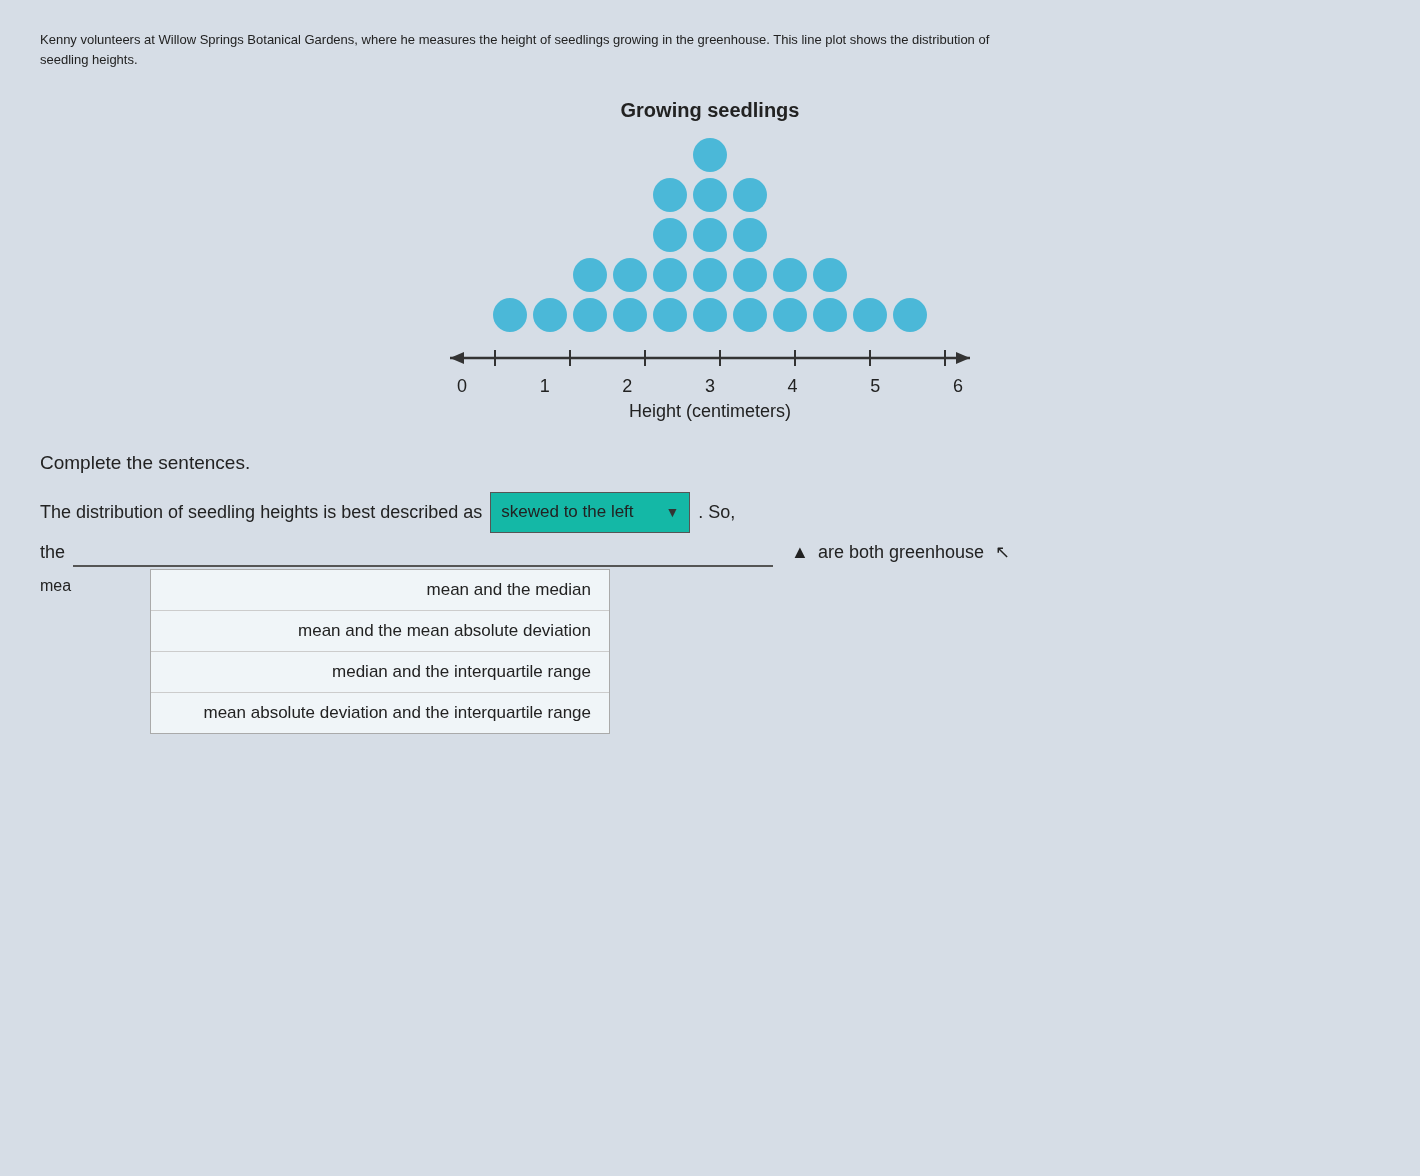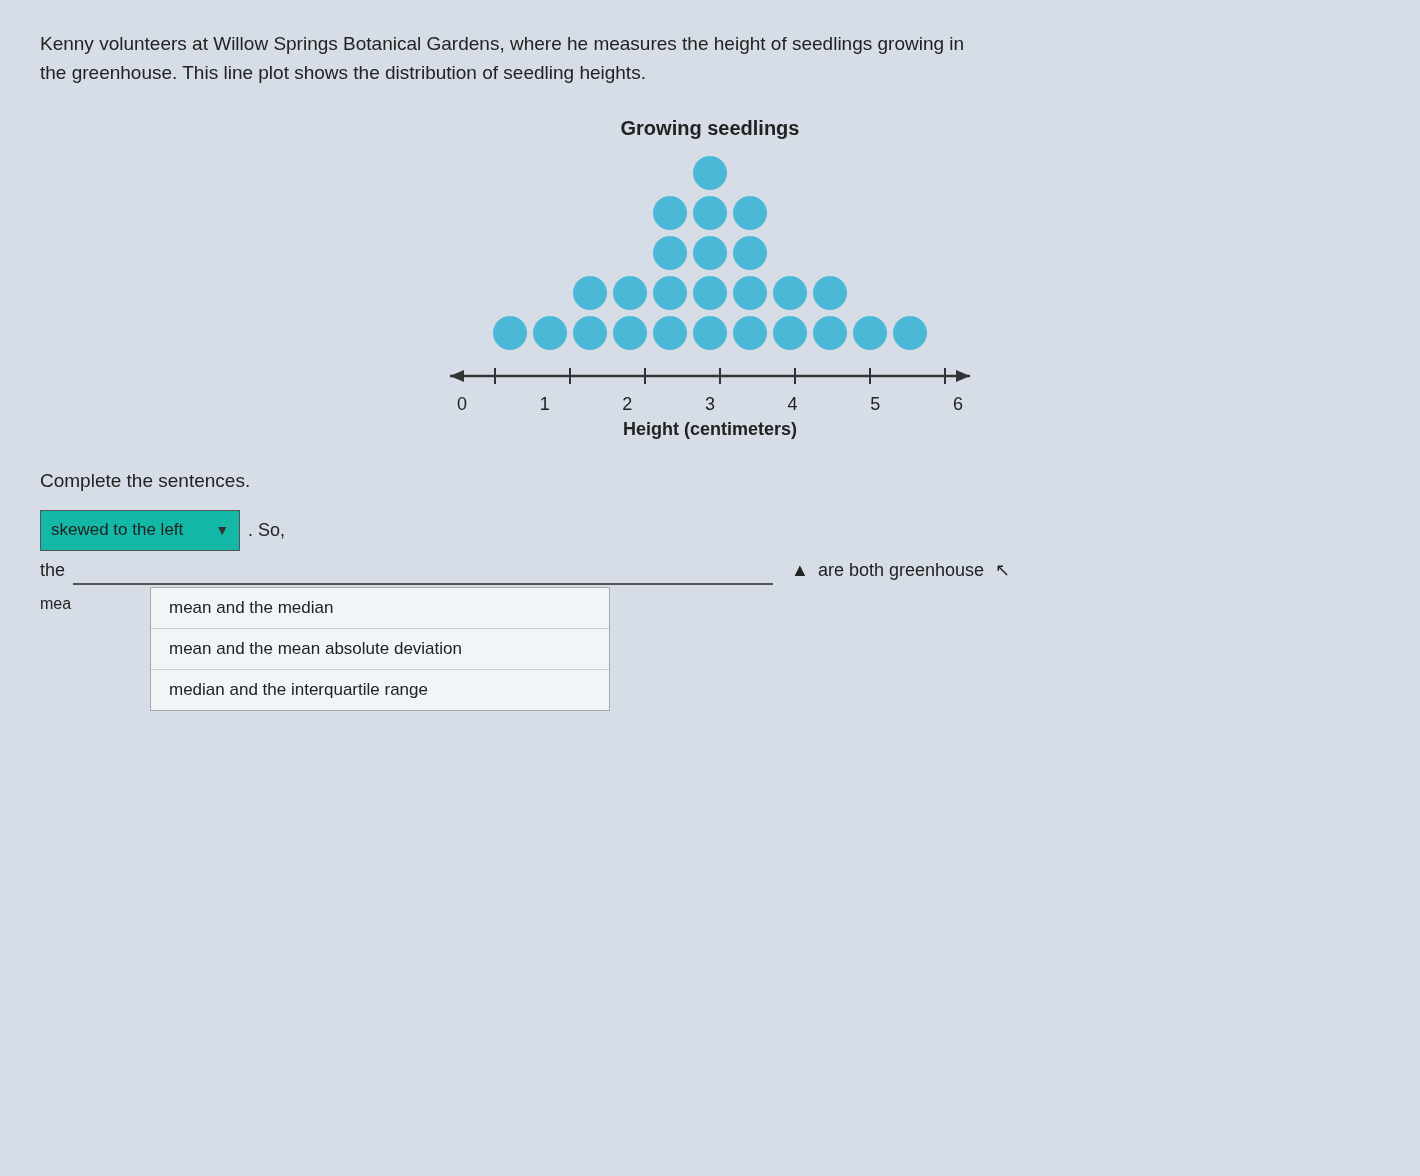--- a/index.html
+++ b/index.html
@@ -8,21 +8,21 @@
       background-color: #d6dde6;
       font-family: Arial, sans-serif;
       font-size: 18px;
       color: #222;
       padding: 30px 40px;
       width: 1420px;
       min-height: 1176px;
     }
 
     .question-text {
-      font-size: 19px;
+      font-size: 13px;
       line-height: 1.5;
       margin-bottom: 30px;
       max-width: 950px;
     }
 
     .chart-section {
       display: flex;
       flex-direction: column;
       align-items: center;
       margin-bottom: 30px;
@@ -86,21 +86,20 @@
 
     .axis-label {
       width: 40px;
       text-align: center;
     }
 
     .axis-title {
       text-align: center;
       font-size: 18px;
       margin-top: 4px;
-      font-weight: bold;
     }
 
     
     .complete-section {
       margin-top: 18px;
       font-size: 18px;
     }
 
     .complete-label {
       font-size: 19px;
@@ -205,20 +204,21 @@
 
     .mea-label {
       font-size: 16px;
       padding-top: 10px;
       margin-right: 0px;
       width: 50px;
     }
 
     .dropdown-list-container {
       flex: 1;
+      text-align: right;
     }
   </style>
 </head>
 <body>
 
 <p class="question-text">Kenny volunteers at Willow Springs Botanical Gardens, where he measures the height of seedlings growing in the greenhouse. This line plot shows the distribution of seedling heights.</p>
 
 <div class="chart-section">
   <div class="chart-title">Growing seedlings</div>
 
@@ -297,20 +297,21 @@
     </div>
 
     <div class="axis-title">Height (centimeters)</div>
   </div>
 </div>
 
 <div class="complete-section">
   <div class="complete-label">Complete the sentences.</div>
 
   <div class="sentence-row">
+    <span class="sentence-text">The distribution of seedling heights is best described as</span>
     <div class="dropdown-box">
       <span class="dropdown-value">skewed to the left</span>
       <span class="dropdown-arrow">▼</span>
     </div>
     <span class="sentence-text" style="margin-left: 8px;">. So,</span>
   </div>
 
   <div style="margin-top: 8px;">
     <div class="input-underline-container">
       <span class="the-label">the</span>
@@ -322,17 +323,18 @@
       </span>
     </div>
 
     <div class="mea-row">
       <span class="mea-label">mea</span>
       <div class="dropdown-list-container">
         <div class="dropdown-menu">
           <div class="dropdown-menu-item">mean and the median</div>
           <div class="dropdown-menu-item">mean and the mean absolute deviation</div>
           <div class="dropdown-menu-item">median and the interquartile range</div>
+          <div class="dropdown-menu-item">mean absolute deviation and the interquartile range</div>
         </div>
       </div>
     </div>
   </div>
 </div>
 
 </body></html>

